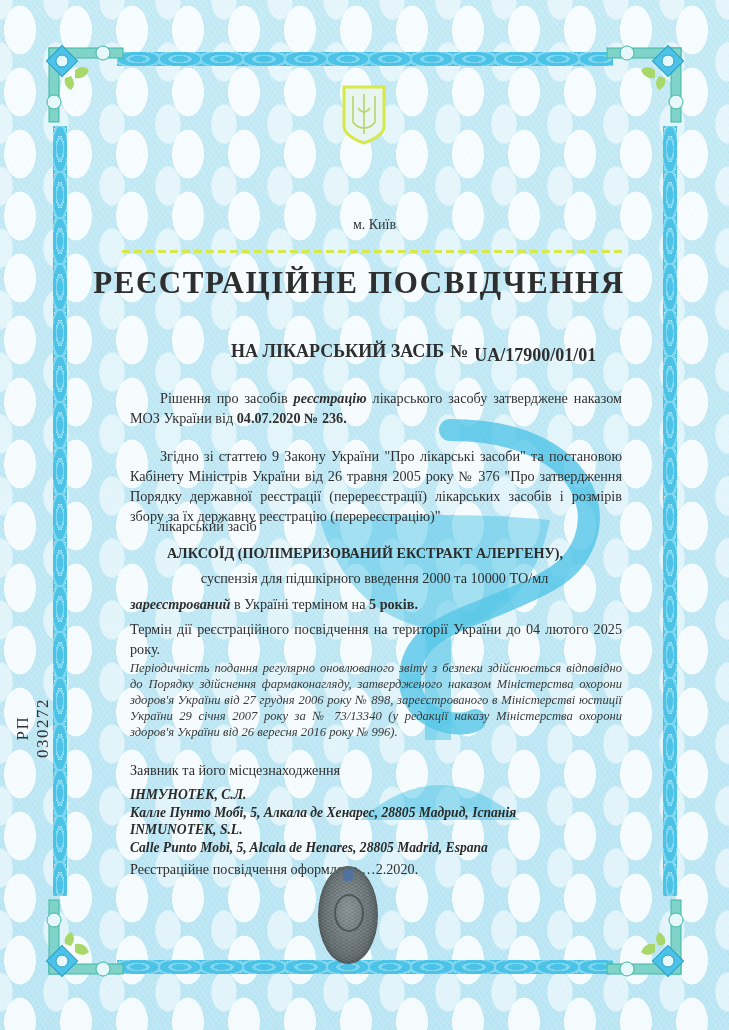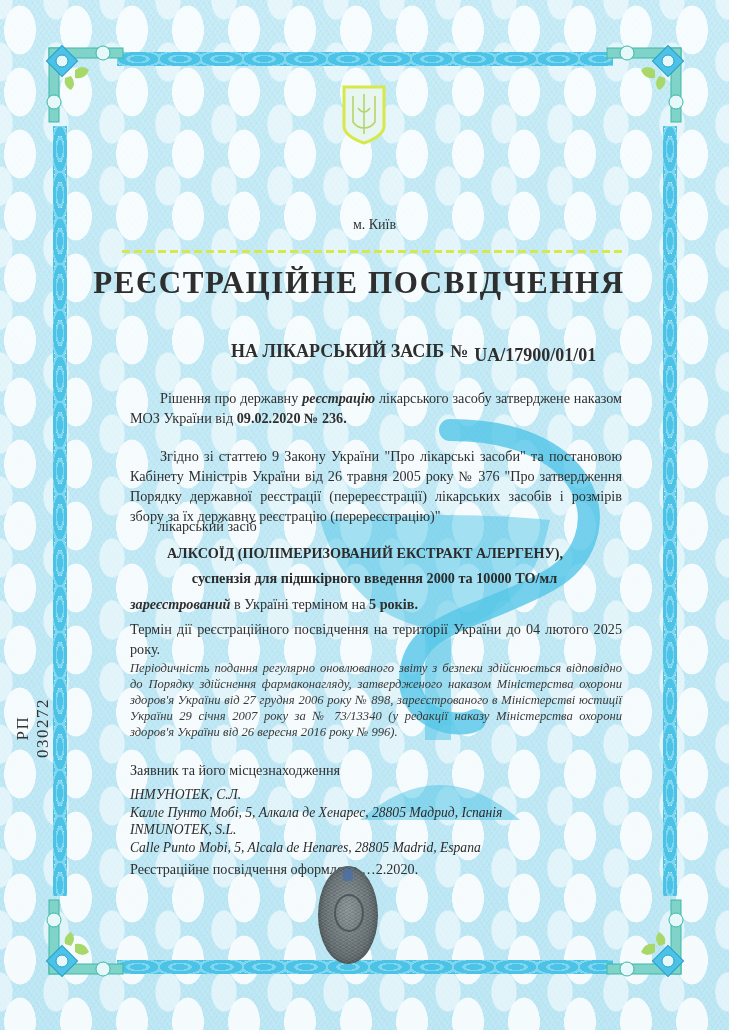--- a/index.html
+++ b/index.html
@@ -55,26 +55,26 @@
     .subtitle { position: absolute; top: 305px; left: 231px; font-size: 18px; font-weight: bold; color: #2e2e2e; margin-top: 36px; }
     .subtitle .no { font-size: 18px; margin-left: 6px; }
     .subtitle .num { font-size: 18px; margin-left: 6px; position: relative; top: 4px; }
 
     .para { position: absolute; left: 130px; width: 492px; font-size: 14.2px; line-height: 20px; text-align: justify; color: #2f2f2f; }
     .indent { text-indent: 30px; }
     .p1 { top: 388px; }
     .p2 { top: 446px; }
     .p3 { top: 516px; left: 158px; }
     .drug { position: absolute; top: 545px; left: 0; width: 710px; text-align: center; font-size: 14.2px; font-weight: bold; padding-left: 20px; }
-    .form { position: absolute; top: 570px; left: 0; width: 729px; text-align: center; font-size: 14.2px; font-weight: bold; padding-left: 20px; }
+    .form { position: absolute; top: 570px; left: 0; width: 729px; text-align: center; font-size: 14.2px; font-weight: normal; padding-left: 20px; }
     .p4 { top: 594px; }
     .p5 { top: 619px; }
     .p6 { top: 660px; font-style: italic; font-size: 12.6px; line-height: 16px; left: 130px; width: 492px; color: #3a3a3a; }
     .p7 { top: 760px; }
-    .applicant { position: absolute; top: 786px; left: 130px; font-size: 13.6px; font-weight: normal; font-style: italic; line-height: 17.5px; color: #2b2b2b; }
+    .applicant { position: absolute; top: 786px; left: 130px; font-size: 13.6px; font-weight: bold; font-style: italic; line-height: 17.5px; color: #2b2b2b; }
     .p8 { top: 859px; }
 
     .serial { position: absolute; left: 15px; top: 708px; transform: rotate(-90deg); transform-origin: center;
       font-size: 17px; letter-spacing: 1.5px; color: #333; width: 80px; text-align: center; margin-left: -22px; }
 
     .hologram { position: absolute; left: 318px; top: 866px; width: 60px; height: 98px; border-radius: 50%;
       background:
         repeating-linear-gradient(30deg, rgba(255,255,255,0.08) 0 1px, transparent 1px 3px),
         repeating-linear-gradient(-30deg, rgba(0,0,0,0.10) 0 1px, transparent 1px 3px),
         radial-gradient(ellipse at 50% 45%, #8a9496, #5e686b 70%);
@@ -162,21 +162,21 @@
 
     <div class="city">м. Київ</div>
     <div class="dots"></div>
 
     <div class="title">РЕЄСТРАЦІЙНЕ ПОСВІДЧЕННЯ</div>
     <div class="subtitle">
       <span>НА ЛІКАРСЬКИЙ ЗАСІБ</span><span class="no">№</span><span class="num">UA/17900/01/01</span>
     </div>
 
     <p class="para indent p1">
-      <span>Рішення про державну </span><b class="i">реєстрацію</b><span> лікарського засобу затверджене наказом МОЗ України від </span><b>09.02.2020 № 236.</b>
+      <span>Рішення про засобів </span><b class="i">реєстрацію</b><span> лікарського засобу затверджене наказом МОЗ України від </span><b>04.07.2020 № 236.</b>
     </p>
 
     <p class="para indent p2">Згідно зі статтею 9 Закону України "Про лікарські засоби" та постановою Кабінету Міністрів України від 26 травня 2005 року № 376 "Про затвердження Порядку державної реєстрації (перереєстрації) лікарських засобів і розмірів збору за їх державну реєстрацію (перереєстрацію)"</p>
 
     <p class="para p3">лікарський засіб</p>
     <div class="drug">АЛКСОЇД (ПОЛІМЕРИЗОВАНИЙ ЕКСТРАКТ АЛЕРГЕНУ),</div>
     <div class="form">суспензія для підшкірного введення 2000 та 10000 ТО/мл</div>
 
     <p class="para p4">
       <b class="i">зареєстрований</b><span> в Україні терміном на </span><b>5 років.</b>

